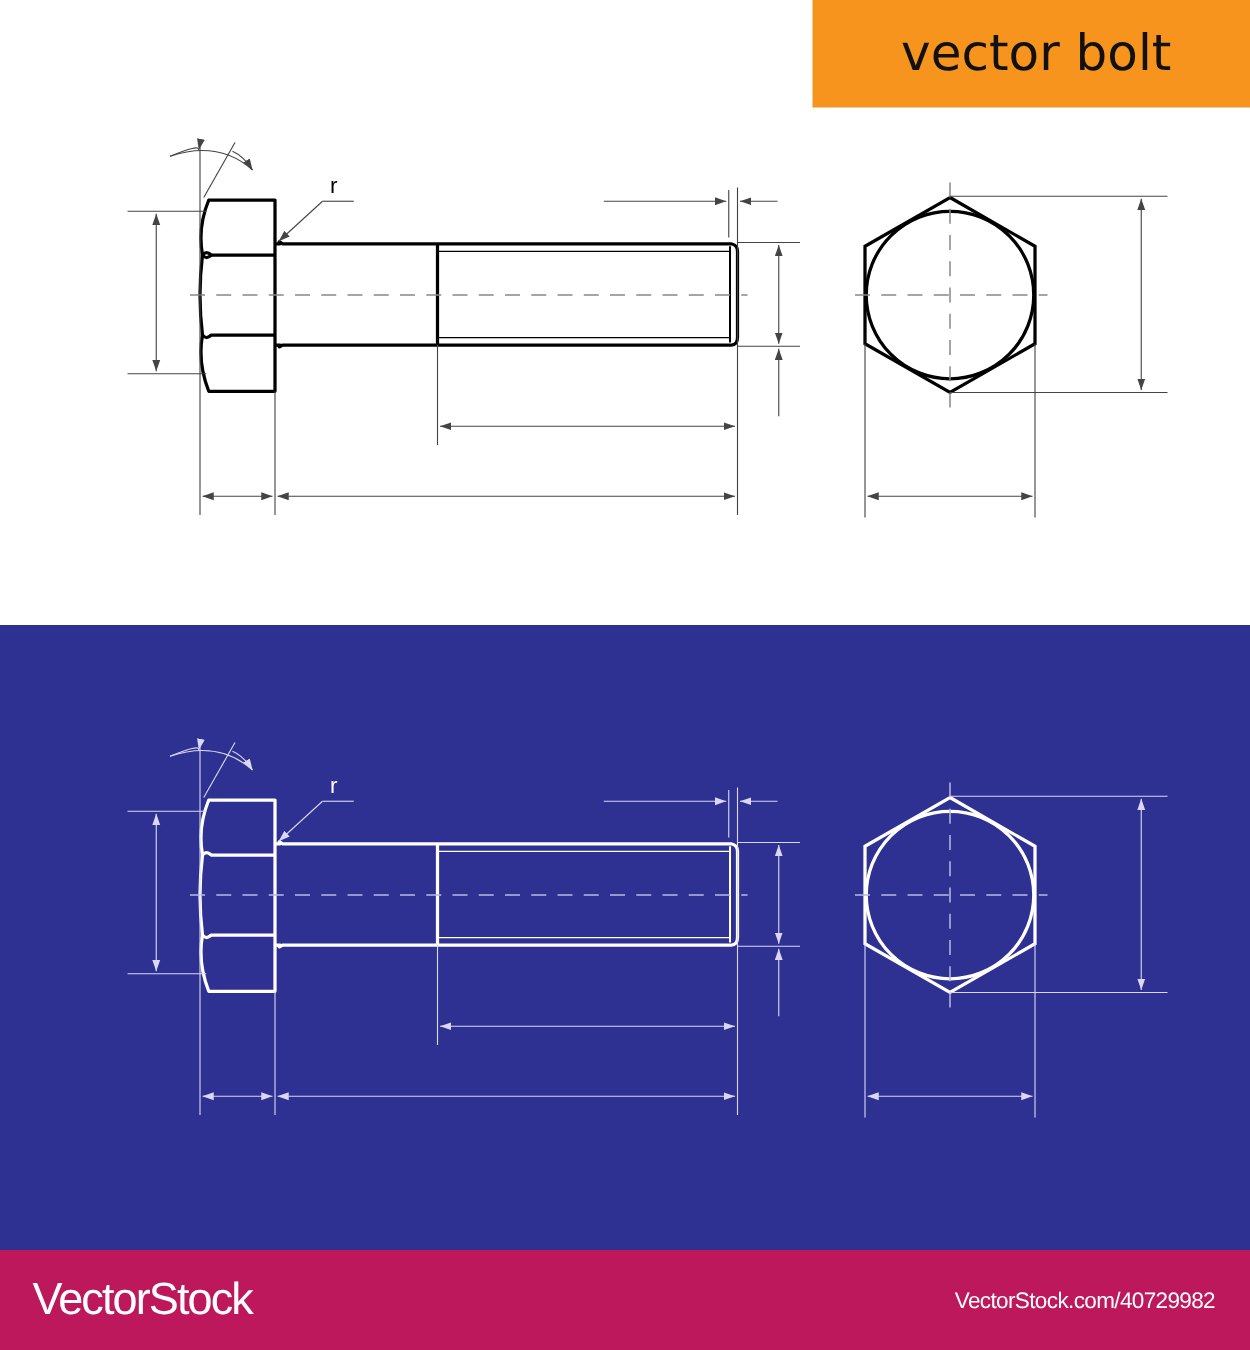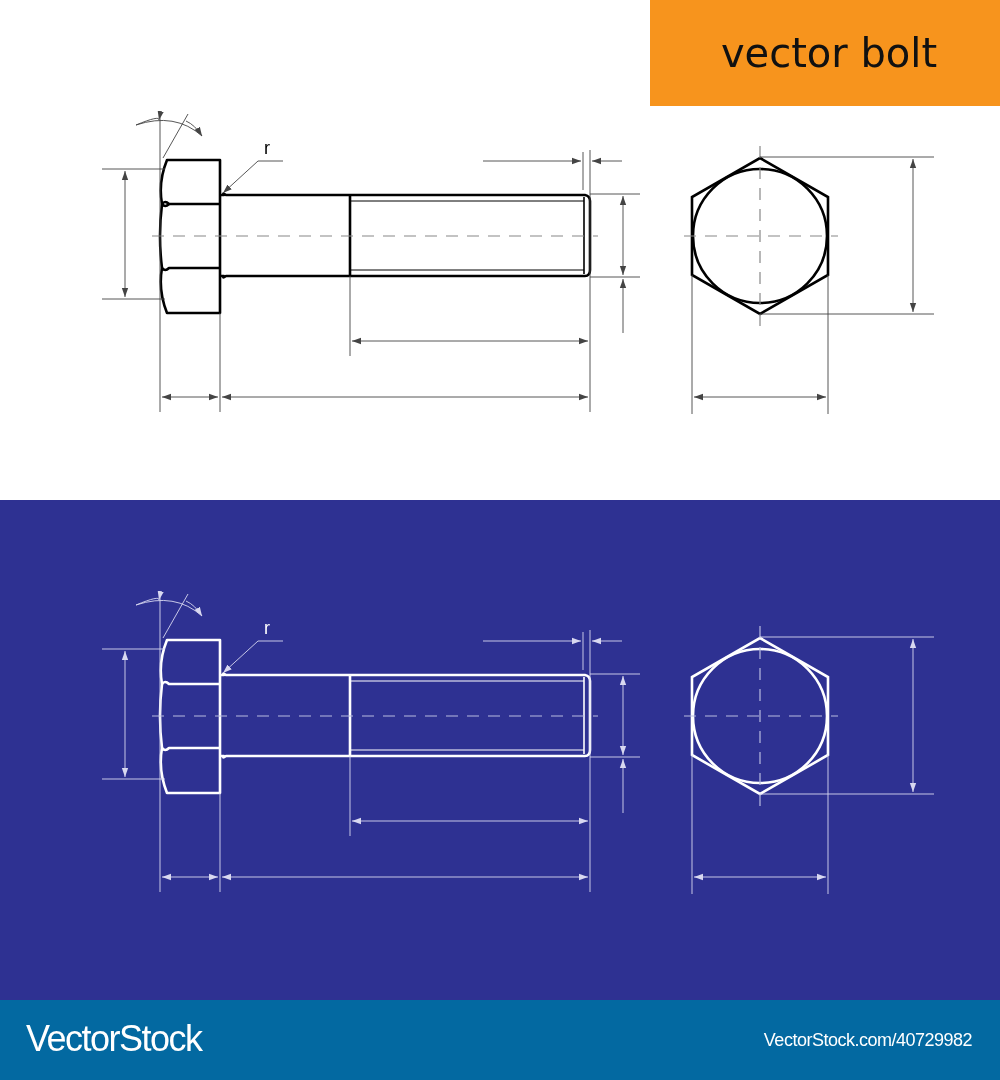--- a/index.html
+++ b/index.html
@@ -1,21 +1,21 @@
 <!DOCTYPE html>
 <html><head>
   <meta charset="utf-8">
   <style>
     html, body { margin: 0; padding: 0; }
     body { width: 1000px; height: 1080px; position: relative; overflow: hidden; background: #ffffff; font-family: "Liberation Sans", sans-serif; }
     .panel-white { position: absolute; left: 0; top: 0; width: 1000px; height: 500px; background: #ffffff; }
     .panel-blue { position: absolute; left: 0; top: 500px; width: 1000px; height: 500px; background: #2e3192; }
-    .title-box { position: absolute; left: 650px; top: 0; width: 350px; height: 106px; background: #f7941d; display: flex; align-items: center; justify-content: center; }
+    .title-box { position: absolute; left: 650px; top: 0; width: 350px; height: 86px; background: #f7941d; display: flex; align-items: center; justify-content: center; }
     .title-text { font-family: "DejaVu Sans", sans-serif; font-size: 40px; color: #111111; letter-spacing: 0px; padding-left: 8px; }
-    .footer { position: absolute; left: 0; top: 1000px; width: 1000px; height: 80px; background: #0369a1; color: #ffffff; }
+    .footer { position: absolute; left: 0; top: 1000px; width: 1000px; height: 80px; background: #be185d; color: #ffffff; }
     .footer-brand { position: absolute; left: 26px; top: 18px; font-family: "Liberation Sans", sans-serif; font-size: 36px; letter-spacing: -1.5px; color: #ffffff; }
     .footer-url { position: absolute; right: 28px; top: 30px; font-family: "Liberation Sans", sans-serif; font-size: 18px; letter-spacing: -0.5px; color: #ffffff; }
     svg.drawing { position: absolute; left: 0; width: 1000px; height: 500px; }
     .r-label { font-family: "Liberation Sans", sans-serif; font-size: 18px; }
   </style>
 </head>
 <body>
 
 <div class="panel-white"></div>
 <div class="panel-blue"></div>

